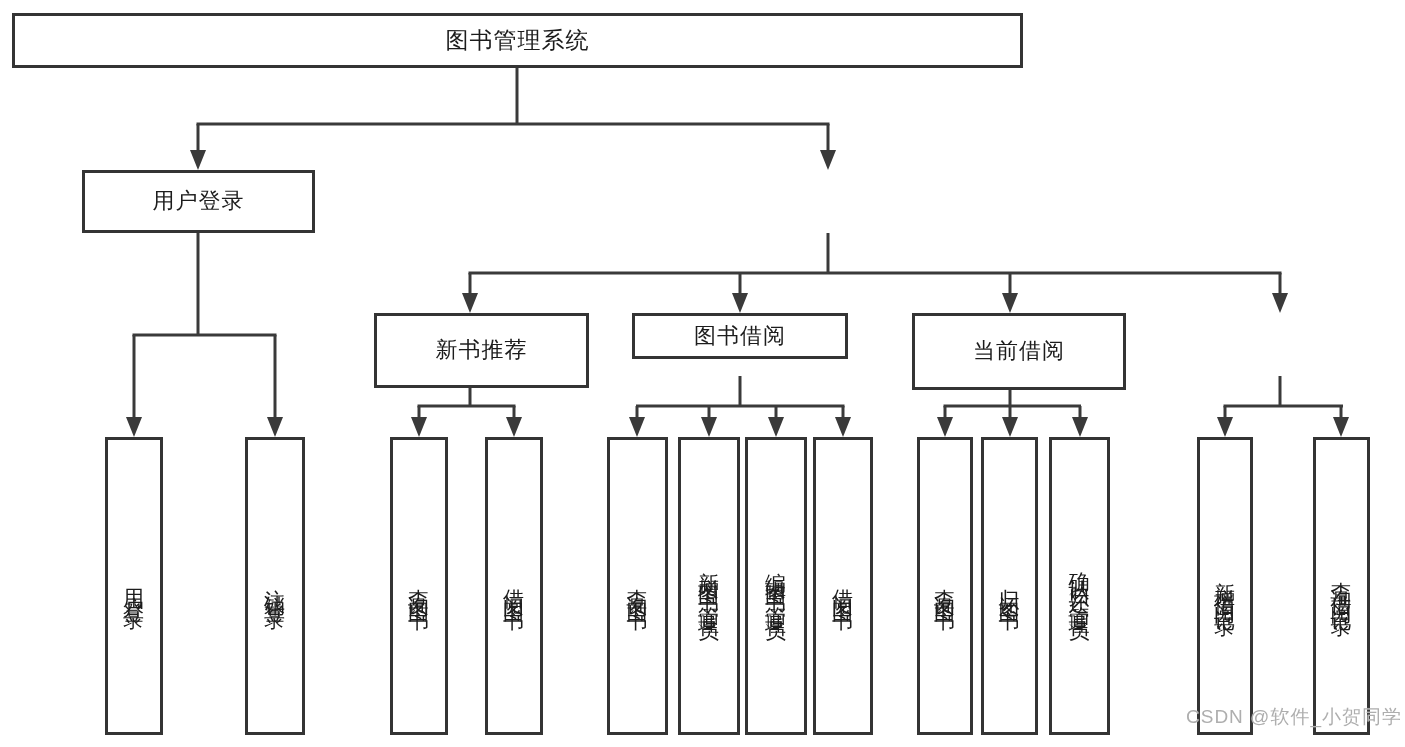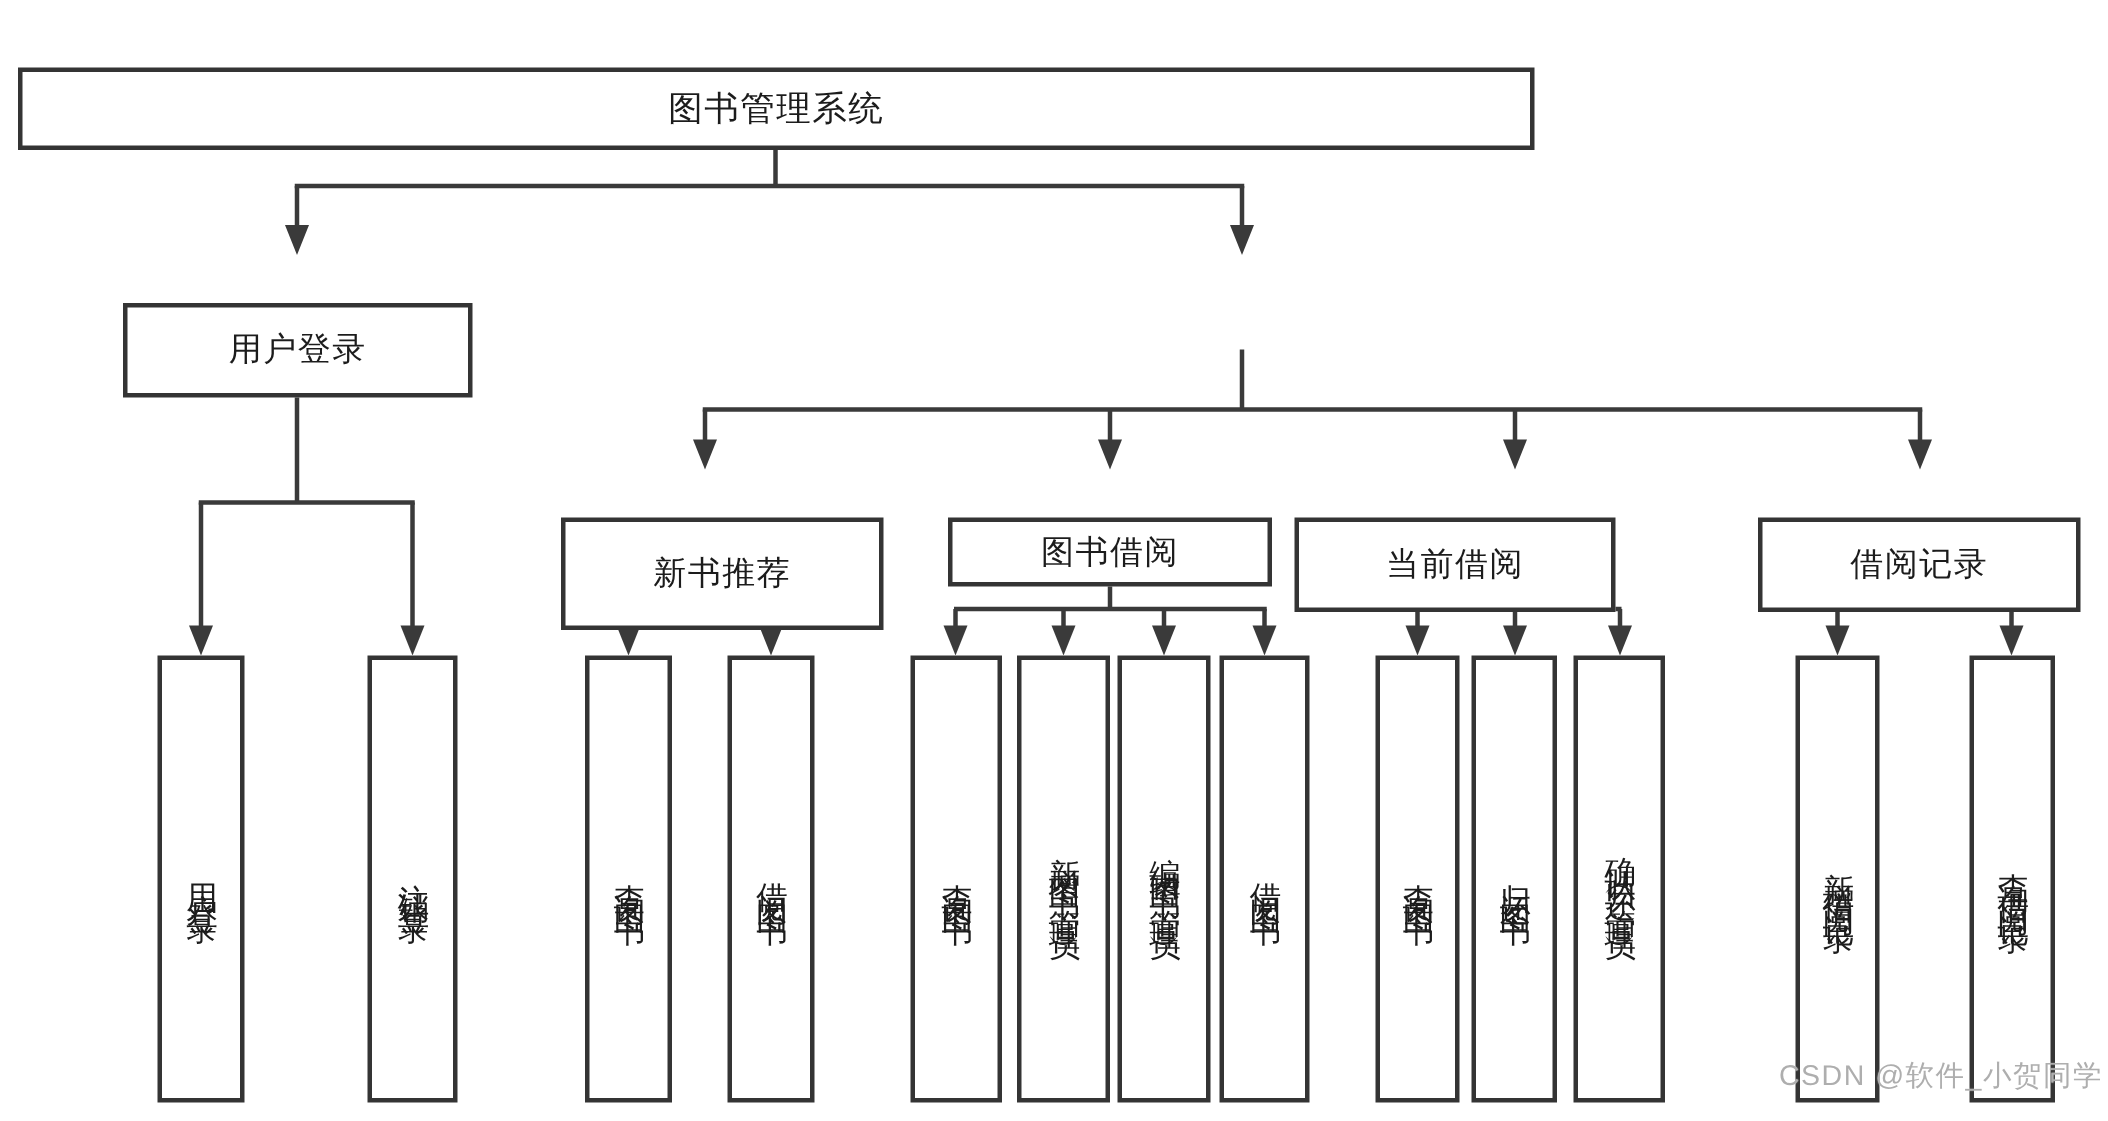--- a/index.html
+++ b/index.html
@@ -29,21 +29,20 @@
     color: #1c1c1c;
     display: flex;
     align-items: center;
     justify-content: center;
     text-align: center;
     line-height: 1.2;
   }
   .hnode {
     font-size: 22px;
     letter-spacing: 1px;
-    margin-top: 32px;
   }
   .hnode.root {
     font-size: 23px;
   }
   .vnode {
     writing-mode: vertical-rl;
     text-orientation: mixed;
     font-size: 21px;
     letter-spacing: 7px;
     top: 437px;
@@ -142,22 +141,21 @@
       </g>
     </g>
   </svg>
 
   <div class="node hnode root" style="left:12px; top:13px; width:1011px; height:55px;">图书管理系统</div>
 
   <div class="node hnode" style="left:82px; top:170px; width:233px; height:63px;">用户登录</div>
 
   <div class="node hnode" style="left:374px; top:313px; width:215px; height:75px;text-align:center;">新书推荐</div>
   <div class="node hnode" style="left:632px; top:313px; width:216px; height:46px;">图书借阅</div>
-  <div class="node hnode" style="left:863px; top:313px; width:214px; height:63px;">当前借阅</div>
-  <div class="node hnode" style="left:1172px; top:313px; width:215px; height:63px;">借阅记录</div>
+  <div class="node hnode" style="left:912px; top:313px; width:214px; height:77px;">当前借阅</div>
 
   <div class="node vnode" style="left:105px; width:58px;">用户登录</div>
   <div class="node vnode" style="left:245px; width:60px;">注销登录</div>
 
   <div class="node vnode" style="left:390px; width:58px;">查询图书</div>
   <div class="node vnode" style="left:485px; width:58px;">借阅图书</div>
 
   <div class="node vnode" style="left:607px; width:61px;">查询图书</div>
   <div class="node vnode" style="left:678px; width:62px;">新增图书（管理员）</div>
   <div class="node vnode" style="left:745px; width:62px;">编辑图书（管理员）</div>

